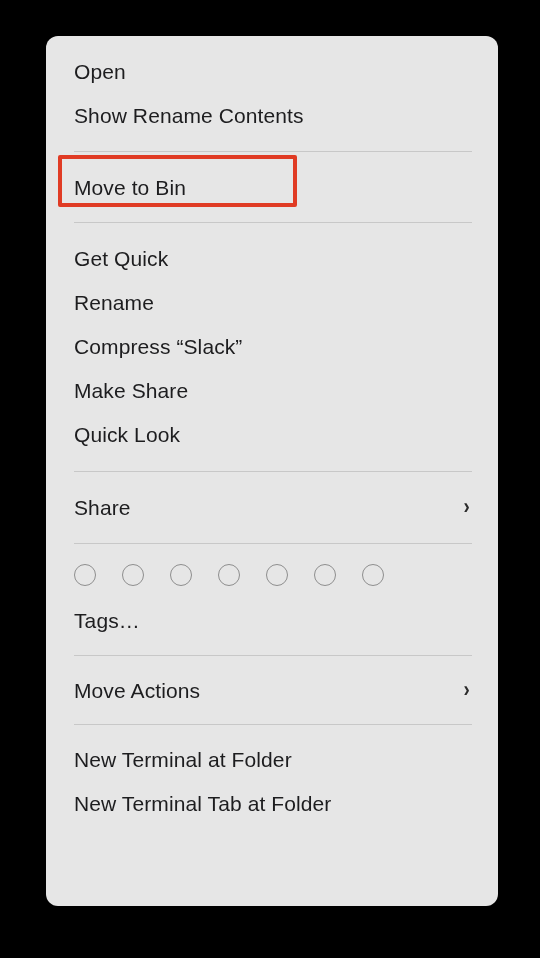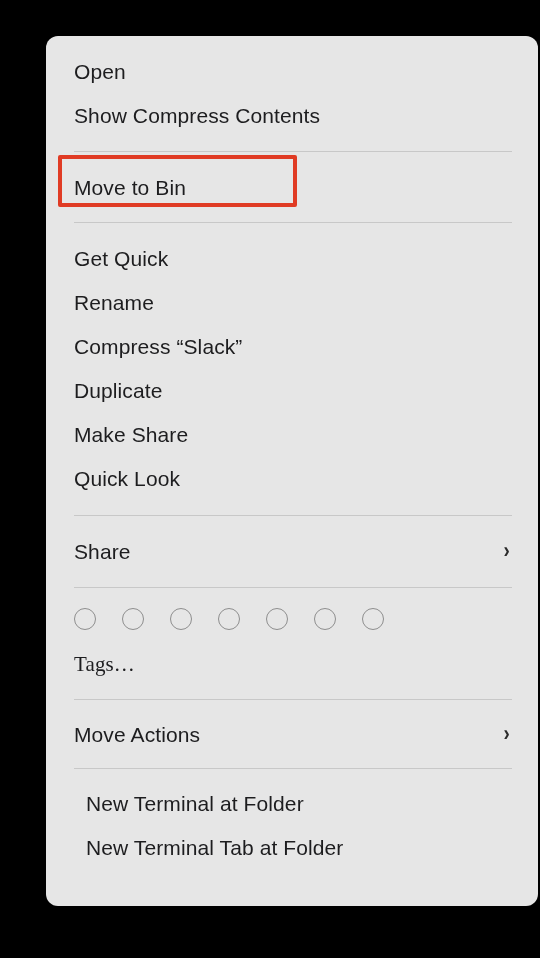--- a/index.html
+++ b/index.html
@@ -13,21 +13,21 @@
     position: relative;
     overflow: hidden;
     font-family: "Liberation Sans", "DejaVu Sans", sans-serif;
     -webkit-font-smoothing: antialiased;
   }
 
   #context-menu {
     position: absolute;
     left: 46px;
     top: 36px;
-    width: 492px;
+    width: 452px;
     height: 870px;
     background: #e6e6e6;
     border-radius: 12px;
     box-sizing: border-box;
     overflow: hidden;
   }
 
   .menu-section {
     padding: 0;
   }
@@ -67,25 +67,25 @@
   }
 
   
   .sec-open   { padding-top: 13px; }
   .sep-1      { margin-top: 14px; }
   .sec-bin    { padding-top: 13px; padding-bottom: 13px; }
   .sec-info   { padding-top: 13px; }
   .sep-3      { margin-top: 15px; }
   .sec-copy   { padding-top: 13px; }
   .sep-4      { margin-top: 14px; }
-  .sec-tags   { padding-top: 8px; font-family: Liberation Serif, serif; }
+  .sec-tags   { padding-top: 8px; }
   .sep-5      { margin-top: 13px; }
   .sec-qa     { padding-top: 12px; }
   .sep-6      { margin-top: 12px; }
-  .sec-term   { padding-top: 12px; padding-left: 12px; }
+  .sec-term   { padding-top: 12px; }
 
   
   .tag-row {
     height: 46px;
     display: flex;
     align-items: center;
     padding-left: 28px;
   }
   .tag-dot {
     width: 22px;
@@ -113,21 +113,21 @@
 </head>
 <body>
 
 <div id="context-menu">
 
   <div class="menu-section sec-open">
     <div class="menu-item">
       <span class="label">Open</span>
     </div>
     <div class="menu-item">
-      <span class="label">Show Compress Contents</span>
+      <span class="label">Show Rename Contents</span>
     </div>
   </div>
 
   <div class="separator sep-1"></div>
 
   <div class="menu-section sec-bin">
     <div class="menu-item">
       <span class="label">Move to Bin</span>
     </div>
   </div>
@@ -136,23 +136,20 @@
 
   <div class="menu-section sec-info">
     <div class="menu-item">
       <span class="label">Get Quick</span>
     </div>
     <div class="menu-item">
       <span class="label">Rename</span>
     </div>
     <div class="menu-item">
       <span class="label">Compress “Slack”</span>
-    </div>
-    <div class="menu-item">
-      <span class="label">Duplicate</span>
     </div>
     <div class="menu-item">
       <span class="label">Make Share</span>
     </div>
     <div class="menu-item">
       <span class="label">Quick Look</span>
     </div>
   </div>
 
   <div class="separator sep-3"></div>

